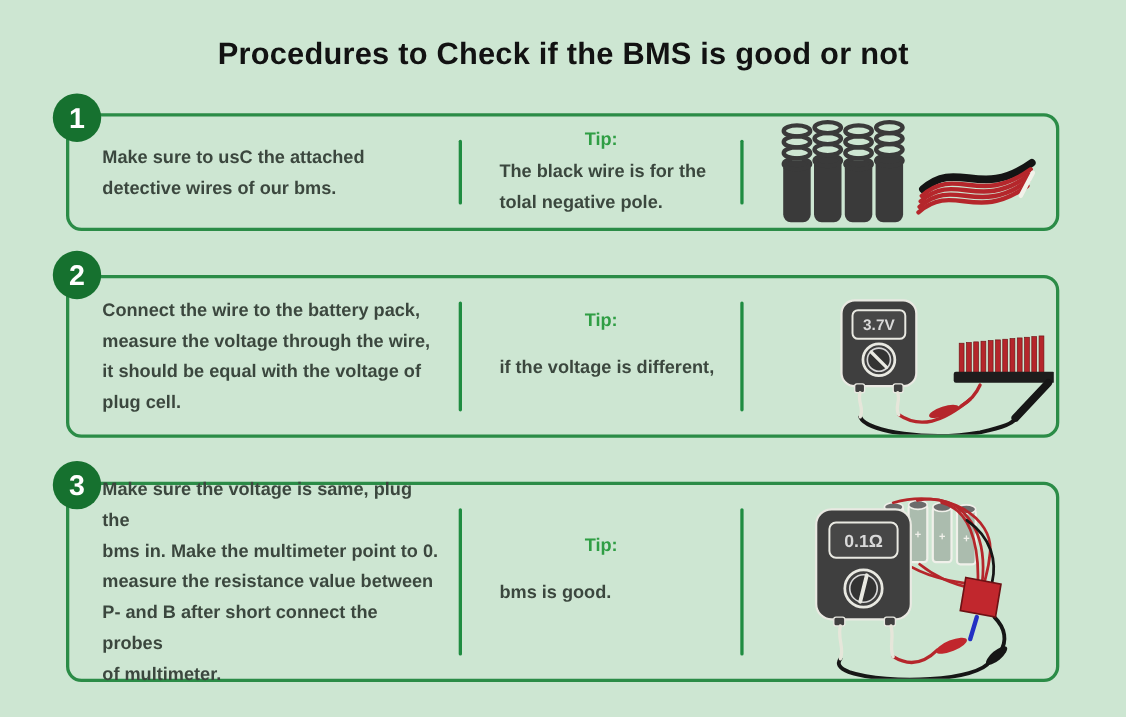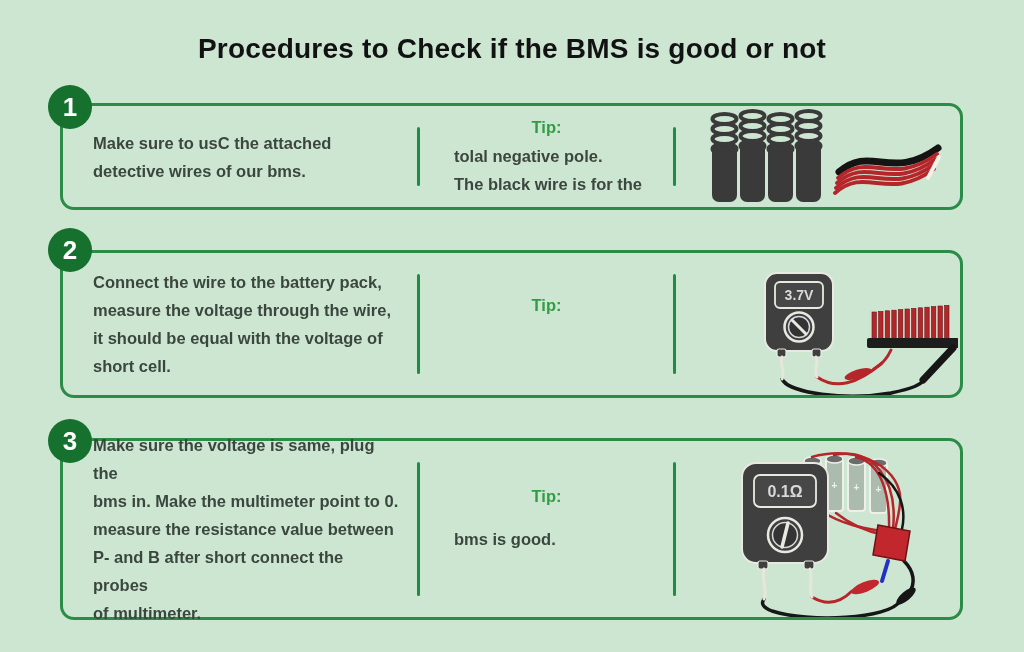--- a/index.html
+++ b/index.html
@@ -63,22 +63,22 @@
   <span>1</span>
 </div>
 <div class="step-box box1">
   <div class="col-text">
     <div class="body-line">Make sure to usC the attached</div>
     <div class="body-line">detective wires of our bms.</div>
   </div>
   <div class="vdivider"></div>
   <div class="col-tip">
     <div class="tip-label">Tip:</div>
+    <div class="body-line">The black wire is for the</div>
     <div class="body-line">tolal negative pole.</div>
-    <div class="body-line">The black wire is for the</div>
   </div>
   <div class="vdivider"></div>
   <div class="col-illus">
     <svg width="282" height="101" viewBox="0 0 282 101">
       <g>
         <g transform="translate(48,0)">
           <rect x="-12" y="40" width="25" height="56" rx="7" fill="#3a3a3a"></rect>
           <ellipse cx="0.5" cy="13" rx="12" ry="5" fill="none" stroke="#3a3a3a" stroke-width="4"></ellipse>
           <ellipse cx="0.5" cy="23" rx="12" ry="5" fill="none" stroke="#3a3a3a" stroke-width="4"></ellipse>
           <ellipse cx="0.5" cy="33" rx="12" ry="5" fill="none" stroke="#3a3a3a" stroke-width="4"></ellipse>
@@ -119,25 +119,26 @@
 </div>
 
 <div class="step-circle circ2">
   <span>2</span>
 </div>
 <div class="step-box box2">
   <div class="col-text">
     <div class="body-line">Connect the wire to the battery pack,</div>
     <div class="body-line">measure the voltage through the wire,</div>
     <div class="body-line">it should be equal with the voltage of</div>
-    <div class="body-line">short cell.</div>
+    <div class="body-line">plug cell.</div>
   </div>
   <div class="vdivider"></div>
   <div class="col-tip tip-raised">
     <div class="tip-label tip-gap">Tip:</div>
+    <div class="body-line">if the voltage is different,</div>
   </div>
   <div class="vdivider"></div>
   <div class="col-illus">
     <svg width="282" height="142" viewBox="0 0 282 142">
       <g fill="none" stroke-linecap="round">
         <path d="M106,126 C112,140 170,148 215,140 C238,135 244,132 248,127" stroke="#161616" stroke-width="3.5"></path>
         <path d="M141,124 C160,137 181,131 206,110" stroke="#b5262b" stroke-width="3"></path>
         <path d="M198,116 C205,112 211,106 215,97" stroke="#b5262b" stroke-width="3"></path>
       </g>
       <g>

